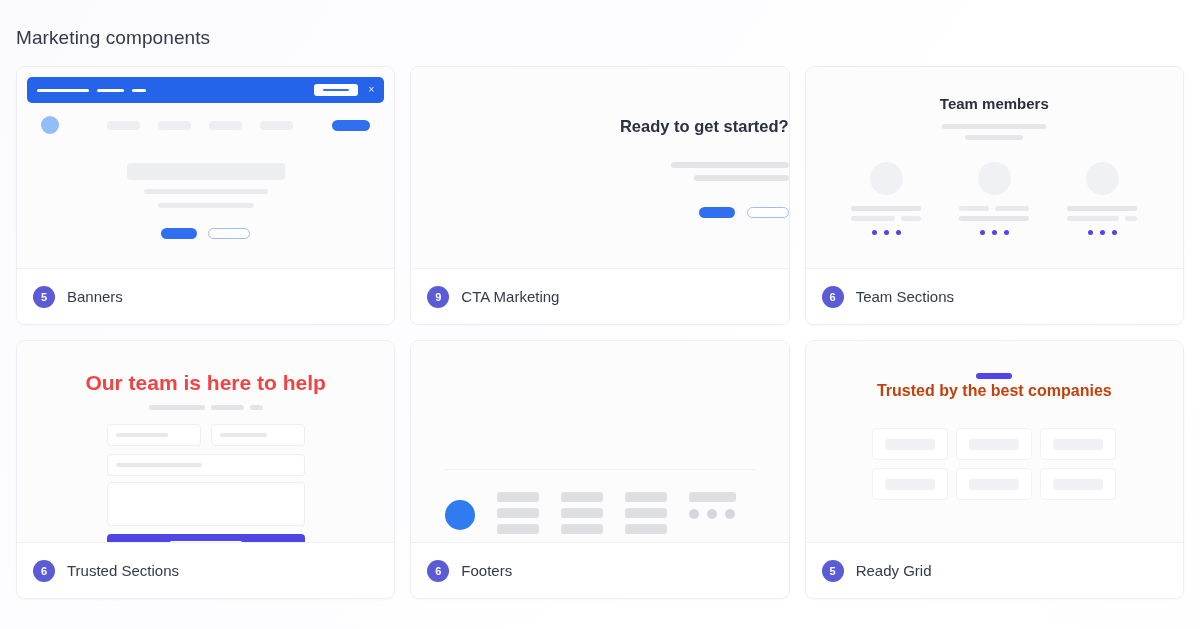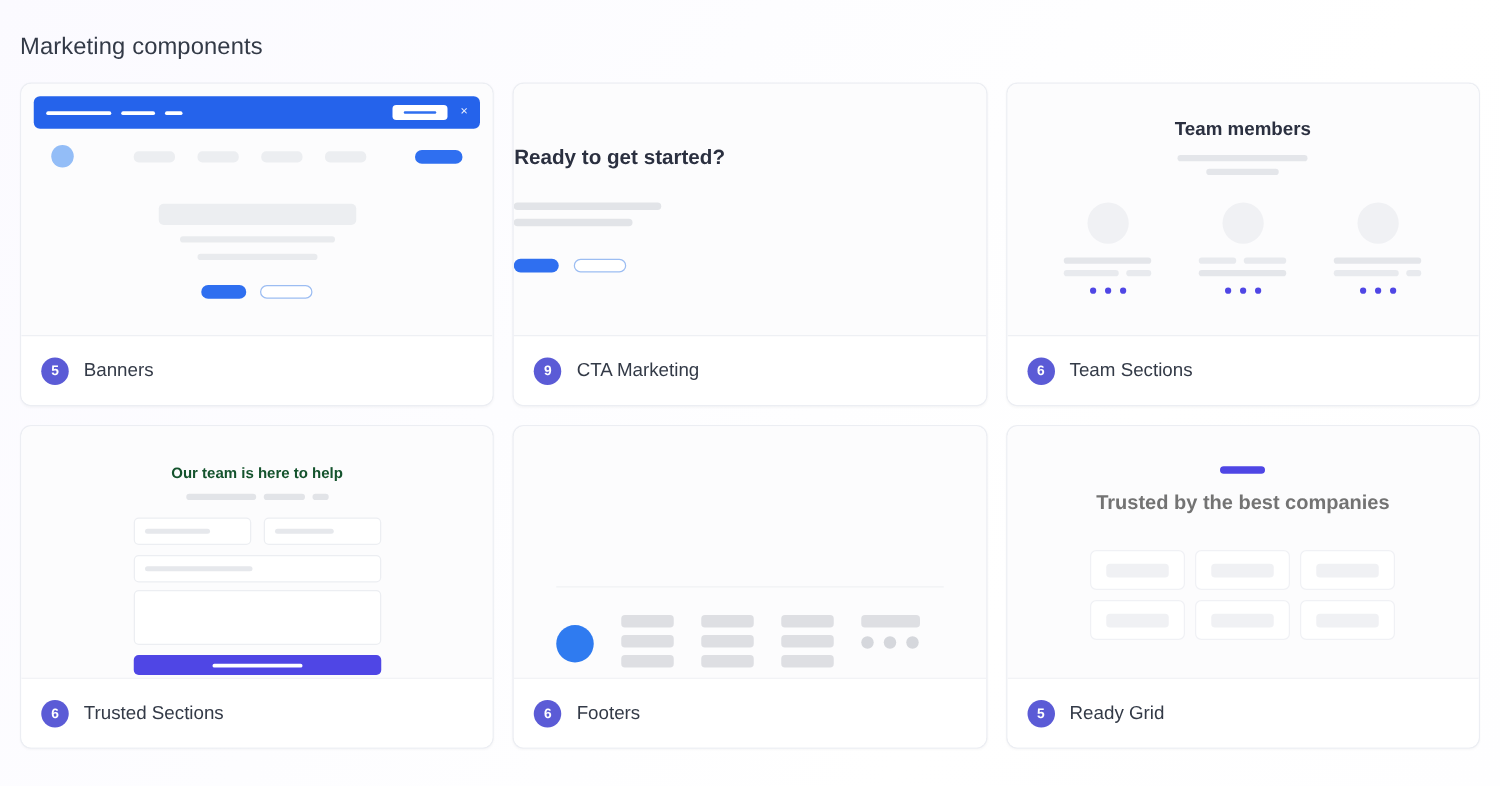--- a/index.html
+++ b/index.html
@@ -127,21 +127,21 @@
     display: flex; flex-direction: column; align-items: center; gap: 9px;
   }
   .hero .block { width: 158px; height: 17px; background: #eceef1; border-radius: 4px; }
   .hero .l1 { width: 124px; height: 5px; background: #e9ebee; border-radius: 3px; }
   .hero .l2 { width: 96px; height: 5px; background: #e9ebee; border-radius: 3px; }
   .hero .btns { display: flex; gap: 11px; margin-top: 11px; }
   .btn-solid { width: 36px; height: 11px; background: #2f6ff0; border-radius: 99px; }
   .btn-ghost { width: 42px; height: 11px; background: #fff; border: 1px solid #9cbdf2; border-radius: 99px; box-sizing: border-box; }
 
   
-  .cta { position: absolute; inset: 0; display: flex; flex-direction: column; align-items: flex-start; justify-content: center; }
+  .cta { position: absolute; inset: 0; display: flex; flex-direction: column; align-items: flex-end; justify-content: center; }
   .cta-h1 { font-size: 16.5px; font-weight: 700; color: #2b3040; }
   .cta-h2 { font-size: 16.5px; font-weight: 700; color: #4f46e5; margin-top: 8px; }
   .cta .l1 { width: 118px; height: 6px; background: #e2e4e8; border-radius: 3px; margin-top: 26px; }
   .cta .l2 { width: 95px; height: 6px; background: #e2e4e8; border-radius: 3px; margin-top: 7px; }
   .cta .btns { display: flex; gap: 12px; margin-top: 26px; }
 
   
   .team { position: absolute; inset: 0; padding-top: 28px; display: flex; flex-direction: column; align-items: center; }
   .team-title { font-size: 15px; font-weight: 700; color: #2b3040; }
   .team .l1 { width: 104px; height: 5px; background: #e4e6ea; border-radius: 3px; margin-top: 12px; }
@@ -150,21 +150,21 @@
   .team-col { width: 82px; display: flex; flex-direction: column; align-items: center; }
   .avatar { width: 33px; height: 33px; border-radius: 50%; background: #f0f1f4; }
   .tl-full { width: 70px; height: 5px; background: #e4e6ea; border-radius: 3px; margin-top: 11px; }
   .tl-split { display: flex; gap: 6px; margin-top: 5px; width: 70px; }
   .tl-split span { height: 5px; background: #e8eaee; border-radius: 3px; display: block; }
   .dots { display: flex; gap: 7px; margin-top: 9px; }
   .dots i { width: 5px; height: 5px; border-radius: 50%; background: #4f46e5; display: block; }
 
   
   .contact { position: absolute; inset: 0; padding-top: 30px; display: flex; flex-direction: column; align-items: center; }
-  .contact-title { font-size: 12px; font-weight: 700; color: #14532d; }
+  .contact-title { font-size: 21px; font-weight: 700; color: #ef4444; }
   .contact-sub { display: flex; gap: 6px; margin-top: 10px; align-items: center; }
   .contact-sub span { height: 5px; background: #e2e4e8; border-radius: 3px; display: block; }
   .form { width: 198px; margin-top: 14px; }
   .row2 { display: flex; gap: 10px; }
   .field {
     border: 1px solid #eceef2; border-radius: 4px; background: #fff;
     height: 22px; display: flex; align-items: center; padding: 0 8px; box-sizing: border-box;
   }
   .field .ph { height: 4px; background: #e6e8ec; border-radius: 2px; display: block; }
   .field.half { flex: 1 1 0; }
@@ -185,21 +185,21 @@
   .fcol { display: flex; flex-direction: column; gap: 6px; margin-top: 5px; }
   .fcol .bar-dk { width: 42px; height: 10px; }
   .fcol.last { gap: 7px; }
   .fcol.last .bar-dk { width: 47px; }
   .fdots { display: flex; gap: 8px; }
   .fdots i { width: 10px; height: 10px; border-radius: 50%; background: #d5d7dc; display: block; }
 
   
   .logogrid { position: absolute; inset: 0; display: flex; flex-direction: column; align-items: center; padding-top: 32px; }
   .accent-pill { width: 36px; height: 6px; background: #4f46e5; border-radius: 99px; }
-  .logogrid-title { font-size: 16px; font-weight: 700; color: #737373; margin-top: 15px; }
+  .logogrid-title { font-size: 16px; font-weight: 700; color: #c2410c; margin-top: 3px; }
   .logos { display: grid; grid-template-columns: repeat(3, 76px); gap: 8px; margin-top: 28px; }
   .logo-box {
     height: 30px; border: 1px solid #f0f1f5; border-radius: 5px; background: #fff;
     display: flex; align-items: center; justify-content: center;
   }
   .logo-box i { display: block; width: 50px; height: 11px; background: #f0f1f4; border-radius: 3px; }
 </style>
 </head>
 <body>
 

